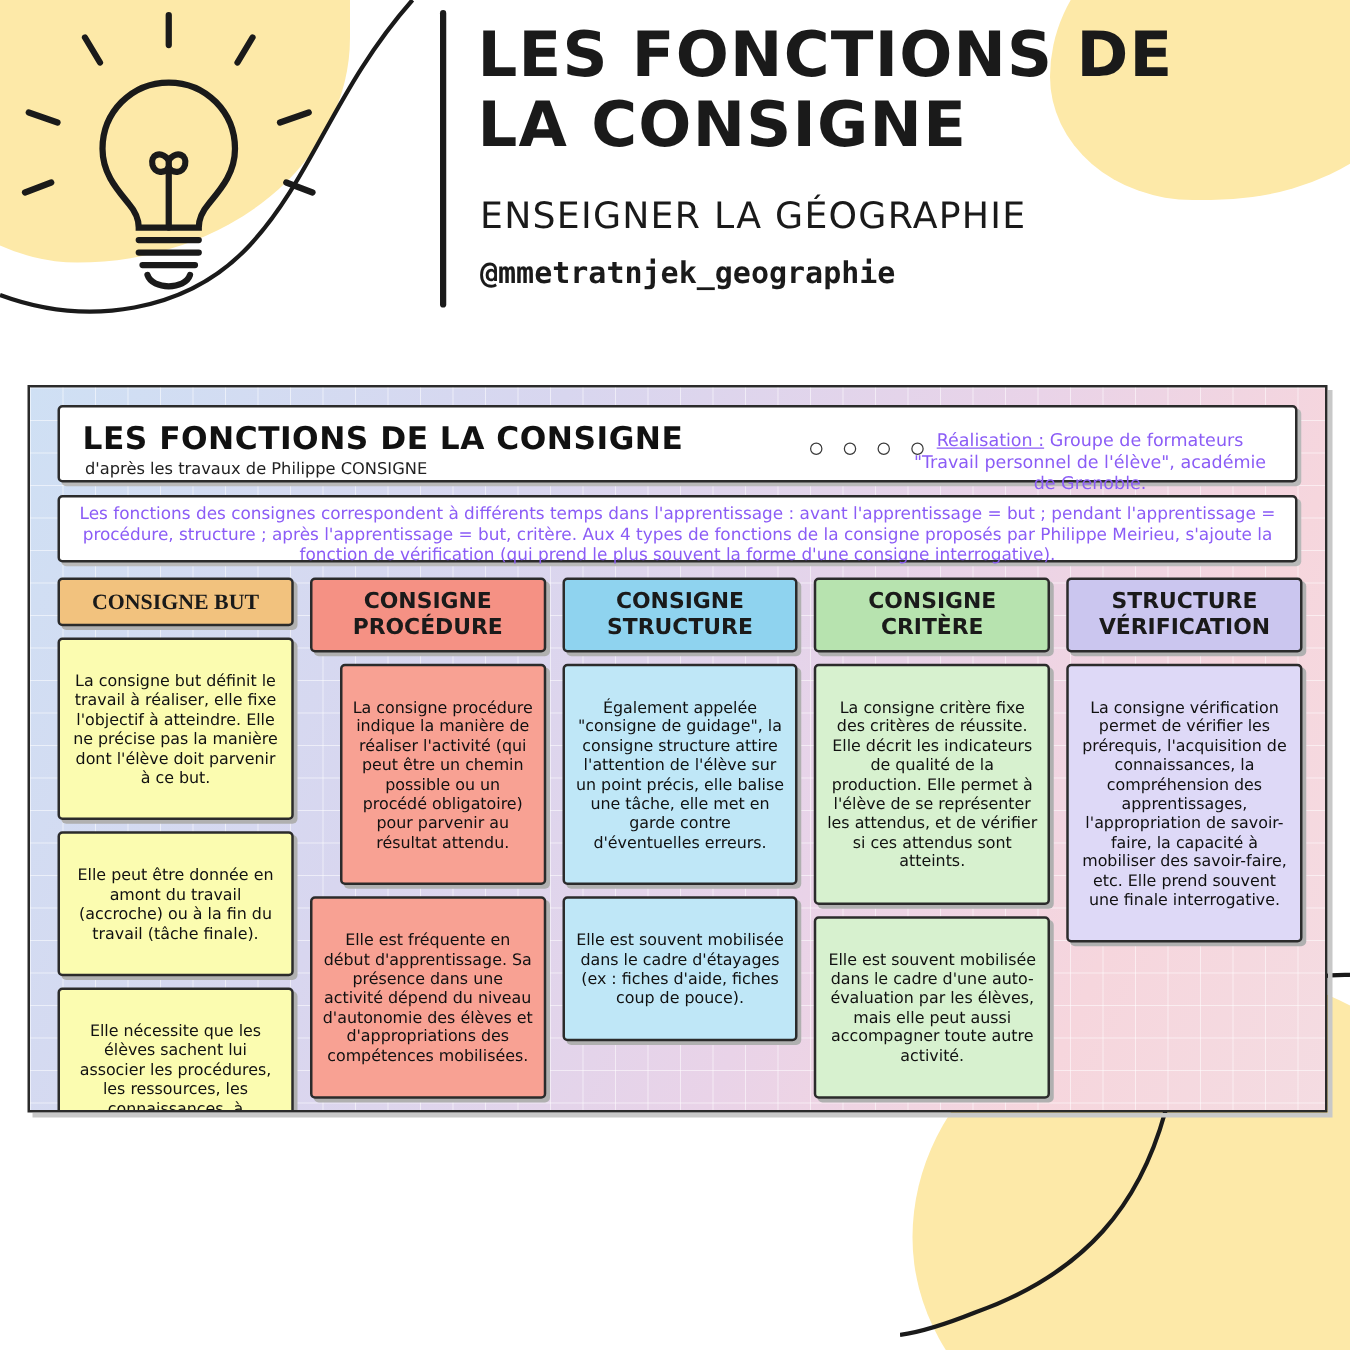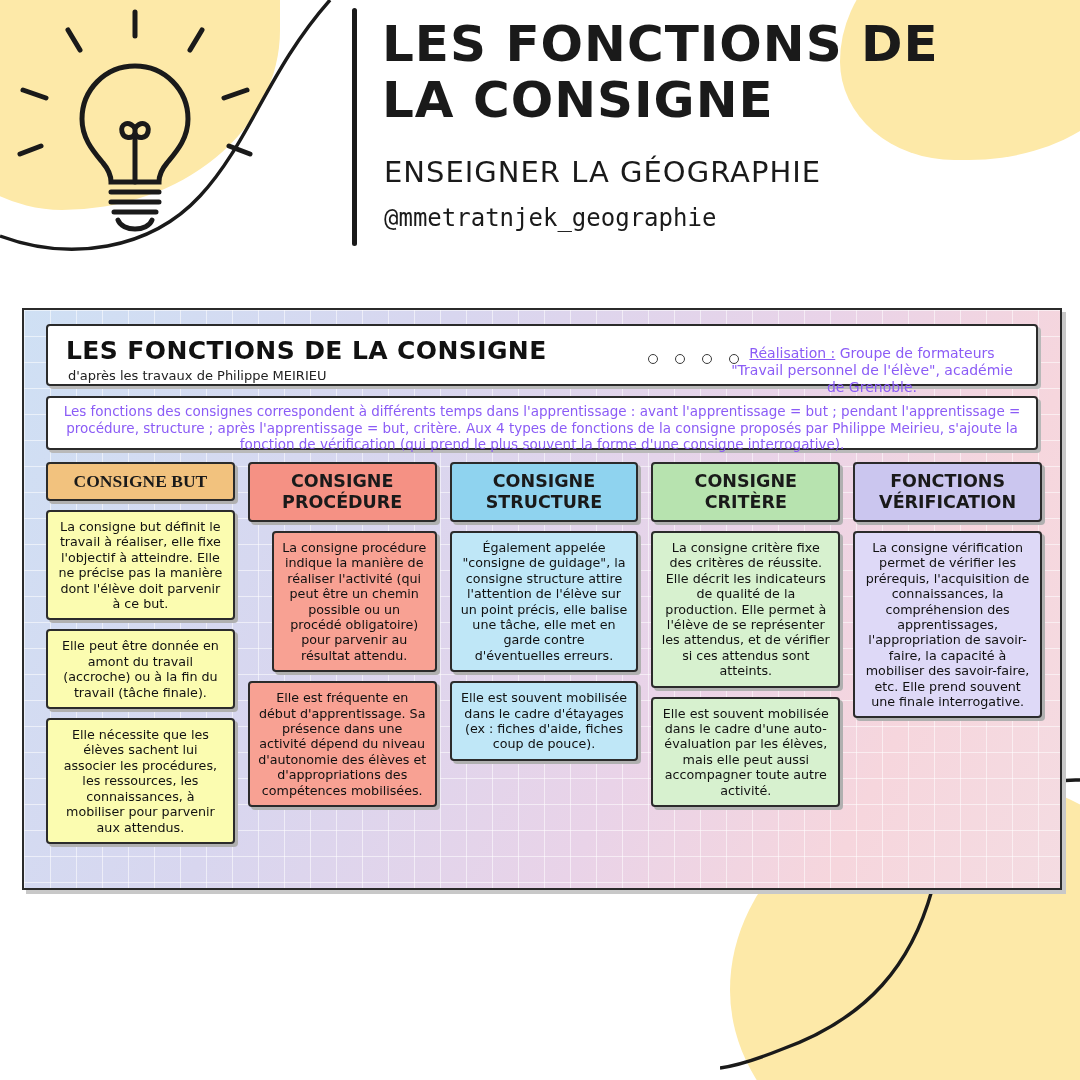--- a/index.html
+++ b/index.html
@@ -25,21 +25,21 @@
     font-family:"DejaVu Sans", sans-serif;
     font-weight:bold;font-size:50px;line-height:56px;letter-spacing:1px;
     color:#1a1a1a;text-transform:uppercase;
   }
   .subtitle{
     position:absolute;left:384px;top:155px;
     font-size:29px;letter-spacing:1px;color:#1a1a1a;text-transform:uppercase;
   }
   .handle{
     position:absolute;left:384px;top:204px;
-    font-size:24px;font-weight:normal;color:#1a1a1a;
+    font-size:24px;font-weight:bold;color:#1a1a1a;
     font-family:"DejaVu Sans Mono", monospace;
   }
 
   
   .poster{
     position:absolute;left:22px;top:308px;width:1036px;height:578px;z-index:4;
     background:linear-gradient(115deg,#cfe0f4 0%,#d8d6ef 33%,#e9d3e8 62%,#f6d6dd 82%,#f4dce2 100%);
     border:2px solid #2b2b2b;
     box-shadow:4px 4px 0 #c8c8c8;
     overflow:hidden;
@@ -78,21 +78,21 @@
   
   .cols{position:absolute;left:22px;top:152px;width:996px;display:flex;gap:13px;align-items:flex-start;}
   .col{width:190px;position:relative;}
   .col-head{
     border:2px solid #2b2b2b;border-radius:4px;box-shadow:3px 3px 0 #b0b0b0;
     text-align:center;font-weight:bold;font-size:17.5px;line-height:21px;
     padding:7px 4px;color:#1a1a1a;box-sizing:border-box;
   }
   .box{
     margin-top:9px;border:2px solid #2b2b2b;border-radius:4px;box-shadow:3px 3px 0 #b0b0b0;
-    padding:7px 8px;text-align:center;font-size:12.7px;line-height:15.4px;color:#111;box-sizing:border-box;
+    padding:25px 8px;text-align:center;font-size:12.7px;line-height:15.4px;color:#111;box-sizing:border-box;
   }
 </style>
 </head>
 <body>
 
 <div class="blob blob-tl"></div>
 <div class="blob blob-tr"></div>
 <div class="blob blob-br"></div>
 
 <svg class="swoosh" style="left:0;top:0;width:360px;height:300px;" viewBox="0 0 360 300">
@@ -121,21 +121,21 @@
   <div class="subtitle">ENSEIGNER LA GÉOGRAPHIE</div>
   <div class="handle">@mmetratnjek_geographie</div>
 </div>
 
 <div class="poster">
   <div class="grid"></div>
   <div class="inner">
 
     <div class="card topbar">
       <div class="poster-title">LES FONCTIONS DE LA CONSIGNE</div>
-      <div class="poster-sub">d'après les travaux de Philippe MEIRIEU</div>
+      <div class="poster-sub">d'après les travaux de Philippe CONSIGNE</div>
       <div class="dots">
         <span class="dot"></span>
         <span class="dot"></span>
         <span class="dot"></span>
         <span class="dot"></span>
       </div>
       <div class="credit">
         <u>Réalisation :</u><span> Groupe de formateurs "Travail personnel de l'élève", académie de Grenoble.</span>
       </div>
     </div>
@@ -158,19 +158,19 @@
           <div class="col-head" style="background: rgb(143, 211, 239);">CONSIGNE STRUCTURE</div>
           <div class="box" style="background: rgb(191, 231, 247);">Également appelée "consigne de guidage", la consigne structure attire l'attention de l'élève sur un point précis, elle balise une tâche, elle met en garde contre d'éventuelles erreurs.</div>
           <div class="box" style="background: rgb(191, 231, 247);">Elle est souvent mobilisée dans le cadre d'étayages (ex : fiches d'aide, fiches coup de pouce).</div>
         </div>
         <div class="col">
           <div class="col-head" style="background: rgb(183, 227, 175);">CONSIGNE CRITÈRE</div>
           <div class="box" style="background: rgb(215, 241, 207);">La consigne critère fixe des critères de réussite. Elle décrit les indicateurs de qualité de la production. Elle permet à l'élève de se représenter les attendus, et de vérifier si ces attendus sont atteints.</div>
           <div class="box" style="background: rgb(215, 241, 207);">Elle est souvent mobilisée dans le cadre d'une auto-évaluation par les élèves, mais elle peut aussi accompagner toute autre activité.</div>
         </div>
         <div class="col">
-          <div class="col-head" style="background: rgb(203, 198, 239);">FONCTIONS VÉRIFICATION</div>
+          <div class="col-head" style="background: rgb(203, 198, 239);">STRUCTURE VÉRIFICATION</div>
           <div class="box" style="background: rgb(222, 217, 247);">La consigne vérification permet de vérifier les prérequis, l'acquisition de connaissances, la compréhension des apprentissages, l'appropriation de savoir-faire, la capacité à mobiliser des savoir-faire, etc. Elle prend souvent une finale interrogative.</div>
         </div>
       </div>
 
   </div>
 </div>
 
 </body></html>

